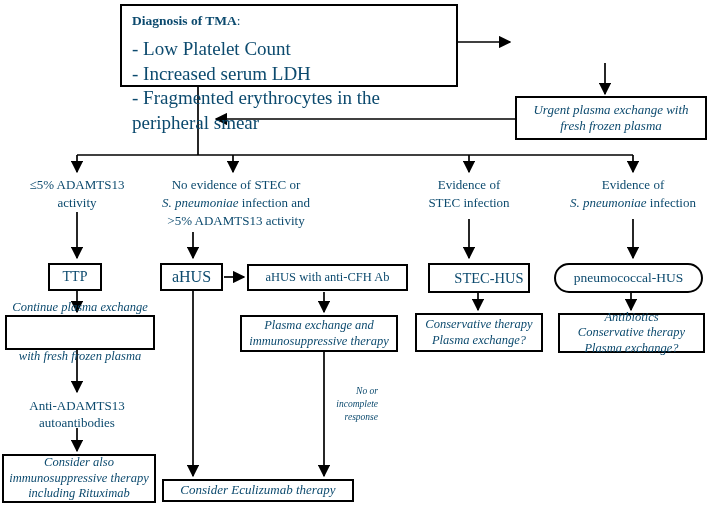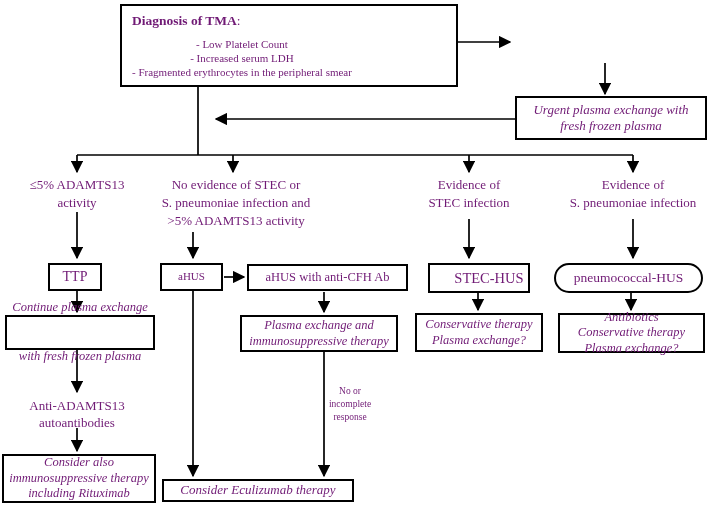--- a/index.html
+++ b/index.html
@@ -1,32 +1,32 @@
 <!DOCTYPE html>
 <html><head>
 <meta charset="utf-8">
 <style>
   html,body{margin:0;padding:0;background:#fff;}
   #stage{
     position:relative;width:710px;height:506px;background:#ffffff;
-    font-family:"Liberation Serif","DejaVu Serif",serif;color:#701a75;overflow:hidden;
+    font-family:"Liberation Serif","DejaVu Serif",serif;color:#0c4a6e;overflow:hidden;
   }
   #connectors{position:absolute;left:0;top:0;width:710px;height:506px;}
   .box{
     position:absolute;border:2px solid #000;background:#fff;box-sizing:border-box;
     display:flex;flex-direction:column;align-items:center;justify-content:center;
     text-align:center;line-height:1.25;
   }
   .label-box{font-weight:normal;}
   .therapy{font-style:italic;font-size:12.5px;}
   .note{position:absolute;box-sizing:border-box;}
   .center{text-align:center;}
-  .it{}
+  .it{font-style:italic;text-align:right;}
   .diag-title{font-weight:bold;font-size:13.5px;}
-  .diag-items{margin-top:7px;font-size:11px;line-height:1.3;text-align:center;}
+  .diag-items{margin-top:7px;font-size:19px;line-height:1.3;}
 </style>
 </head>
 <body>
 
 <div id="stage">
 
   <svg id="connectors" viewBox="0 0 710 506" xmlns="http://www.w3.org/2000/svg">
     <defs>
       <marker id="ah" viewBox="0 0 10 10" refX="9" refY="5" markerWidth="7.5" markerHeight="7.5" orient="auto-start-reverse">
         <path d="M0,0 L10,5 L0,10 z" fill="#000"></path>
@@ -106,21 +106,21 @@
 
   <div class="note center" style="left:563px;top:176px;width:140px;font-size:13px;line-height:18px;">
     <div>Evidence of</div>
     <div><span class="it">S. pneumoniae</span><span> infection</span></div>
   </div>
 
   <div class="box label-box" style="left:48px;top:263px;width:54px;height:28px;font-size:14px;">
     <span>TTP</span>
   </div>
 
-  <div class="box label-box" style="left:160px;top:263px;width:63px;height:28px;font-size:11px;">
+  <div class="box label-box" style="left:160px;top:263px;width:63px;height:28px;font-size:16px;">
     <span>aHUS</span>
   </div>
 
   <div class="box label-box" style="left:247px;top:264px;width:161px;height:27px;font-size:12.5px;text-align:right;">
     <span>aHUS with anti-CFH Ab</span>
   </div>
 
   <div class="box label-box" style="left:428px;top:263px;width:102px;height:30px;font-size:14.5px;padding-left:20px;">
     <span>STEC-HUS</span>
   </div>

